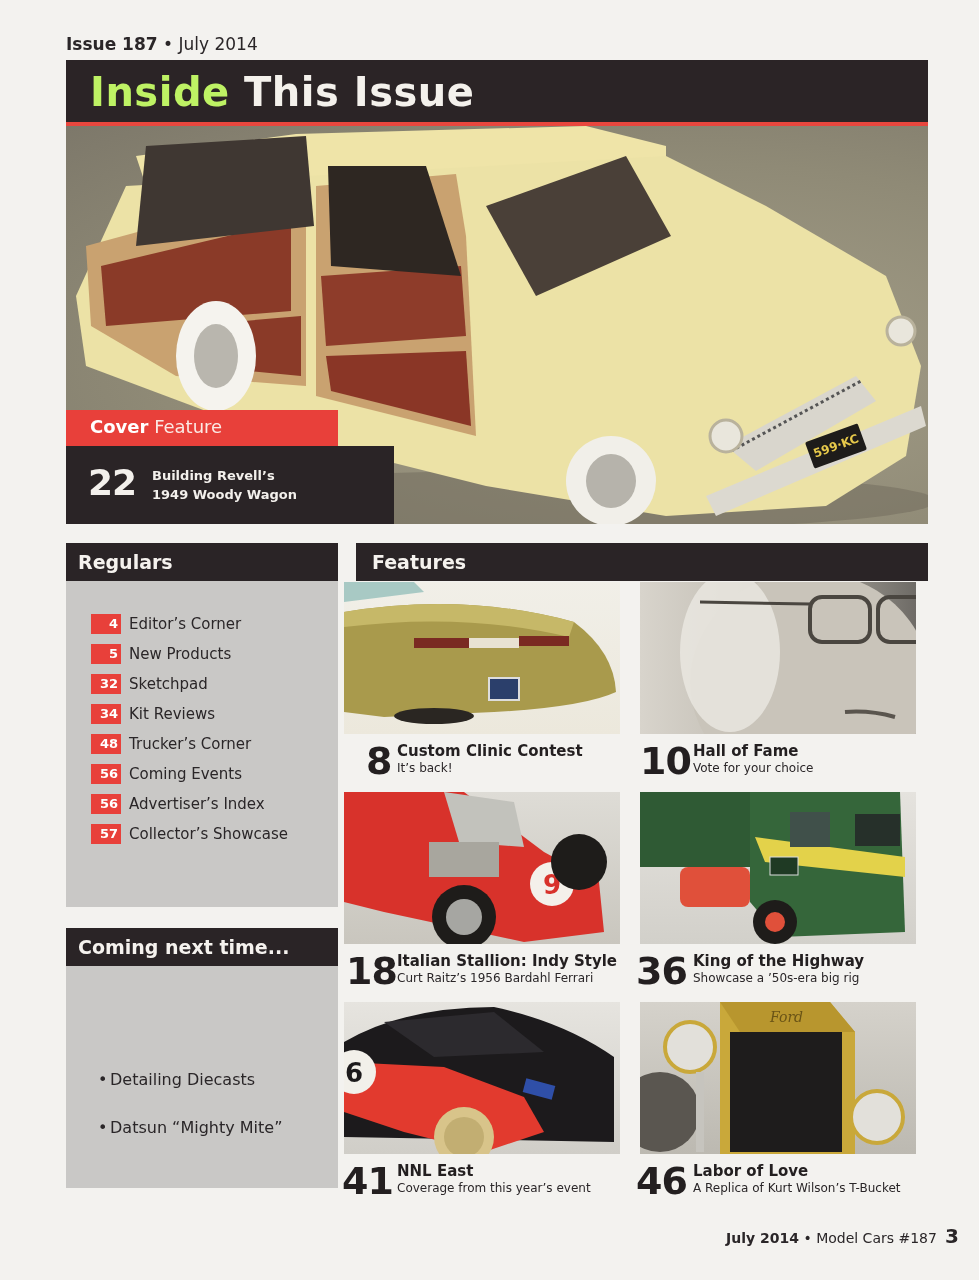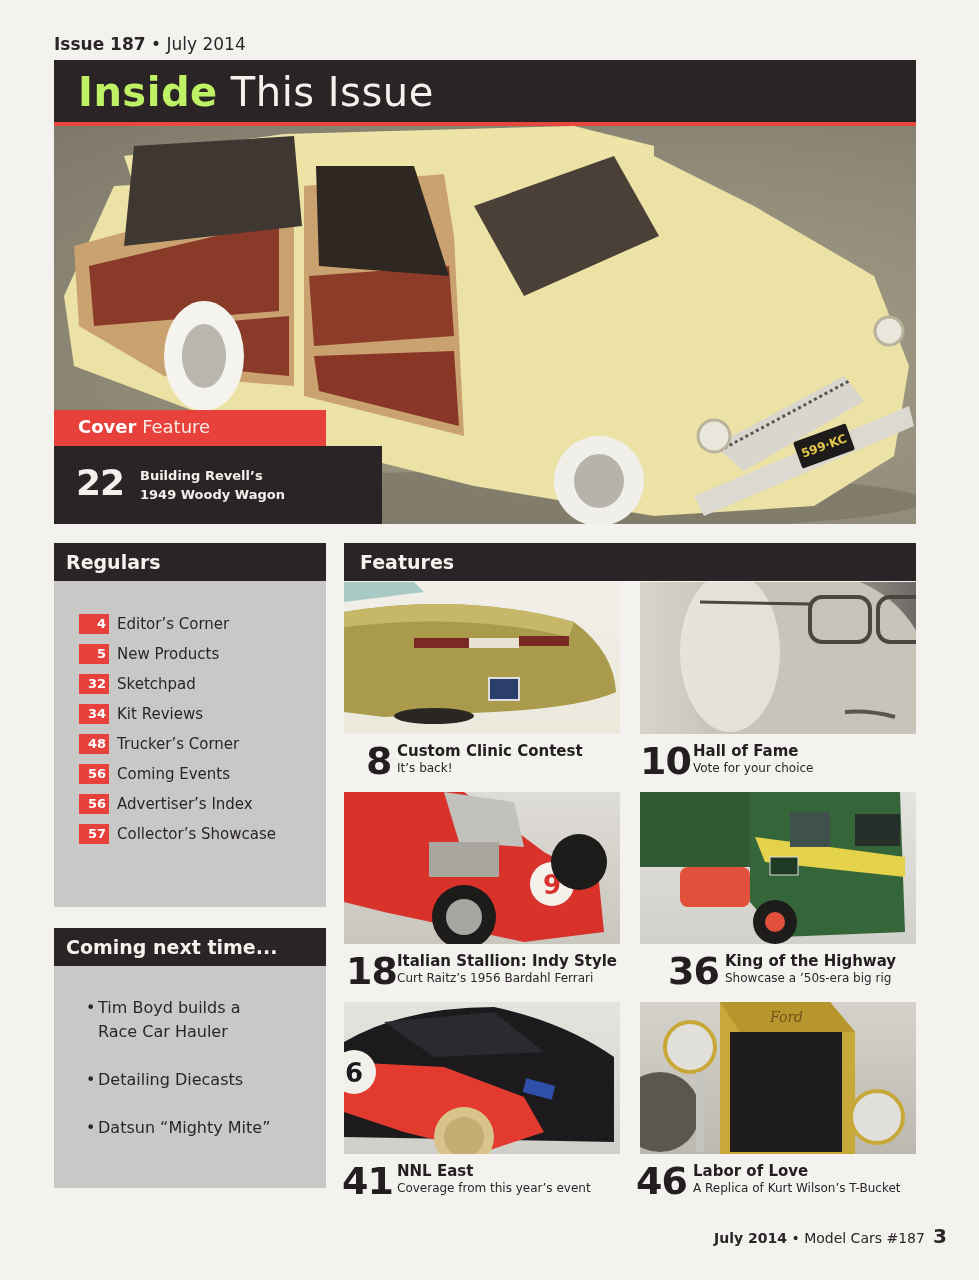--- a/index.html
+++ b/index.html
@@ -2,31 +2,31 @@
 <html><head>
 <meta charset="utf-8">
 <style>
   html, body { margin: 0; padding: 0; }
   body {
     width: 979px; height: 1280px; position: relative; overflow: hidden;
     background: #f3f2ef;
     font-family: "DejaVu Sans", "Liberation Sans", sans-serif;
     color: #231f20;
   }
-  .abs { position: absolute; }
+  .abs { position: absolute; margin-left: 12px; }
 
   
   .issue-line { left: 54px; top: 34px; font-size: 17px; color: #2a2628; white-space: nowrap; }
   .issue-line .bold { font-weight: bold; }
 
   
   .header-bar { left: 54px; top: 60px; width: 862px; height: 62px; background: #2b2426; }
   .header-bar .title { position: absolute; left: 24px; top: 8px; font-size: 40px; line-height: 48px; white-space: nowrap; letter-spacing: 0.5px; }
   .header-bar .accent { color: #bef264; font-weight: bold; }
-  .header-bar .rest { color: #f4f1ec; font-weight: normal; }
+  .header-bar .rest { color: #f4f1ec; font-weight: bold; }
   .header-stripe { left: 54px; top: 122px; width: 862px; height: 4px; background: #e8473e; }
 
   
   .cover-photo { left: 54px; top: 126px; width: 862px; height: 398px; overflow: hidden;
     background: radial-gradient(ellipse at 70% 60%, #a59f89 0%, #8f8a76 60%, #7d786a 100%); }
   .cover-photo svg { position: absolute; left: 0; top: 0; }
 
   .cover-label { left: 54px; top: 410px; width: 272px; height: 36px; background: #e8403a; }
   .cover-label .txt { position: absolute; left: 24px; top: 6px; font-size: 18px; color: #fbe9e4; white-space: nowrap; }
   .cover-label .b { font-weight: bold; color: #fff; }
@@ -166,24 +166,20 @@
   <div class="reg-item" style="top:243px">
       <span class="reg-num">57</span>
       <span class="reg-label">Collector’s Showcase</span>
     </div>
 </div>
 
 <div class="abs sec-head next-head">
   <div class="t">Coming next time...</div>
 </div>
 <div class="abs next-body">
-  <div class="next-item" style="top:30px">
-    <span class="bullet">•</span><span>Tim Boyd builds a</span>
-    <span class="indent">Race Car Hauler</span>
-  </div>
   <div class="next-item" style="top:102px">
     <span class="bullet">•</span><span>Detailing Diecasts</span>
   </div>
   <div class="next-item" style="top:150px">
     <span class="bullet">•</span><span>Datsun “Mighty Mite”</span>
   </div>
 </div>
 
 <div class="abs sec-head features-head">
   <div class="t" style="left:16px">Features</div>
@@ -249,21 +245,21 @@
     <circle cx="135" cy="130" r="22" fill="#1e1c1a"></circle>
     <circle cx="135" cy="130" r="10" fill="#e0503a"></circle>
   </svg>
 </div>
 
 <div class="feat-cap" style="left:346px;top:950px">
   <span class="num">18</span>
   <span class="title" style="left:51px">Italian Stallion: Indy Style</span>
   <span class="sub" style="left:51px">Curt Raitz’s 1956 Bardahl Ferrari</span>
 </div>
-<div class="feat-cap" style="left:668px;top:950px">
+<div class="feat-cap" style="left:636px;top:950px">
   <span class="num">36</span>
   <span class="title" style="left:57px">King of the Highway</span>
   <span class="sub" style="left:57px">Showcase a ’50s-era big rig</span>
 </div>
 
 <div class="feat-photo" style="left:344px;top:1002px;width:276px;height:152px;background:linear-gradient(180deg,#e6e4df 0%,#d0cec8 100%);">
   <svg width="276" height="152">
     <path d="M0 40 Q60 5 150 5 Q220 20 270 55 L270 140 L0 135 Z" fill="#1c1a1c"></path>
     <path d="M0 60 L100 65 L180 95 L200 130 L140 150 L60 130 L0 110 Z" fill="#e23a2e"></path>
     <path d="M40 20 L150 10 L200 50 L90 55 Z" fill="#2c2a2e"></path>

